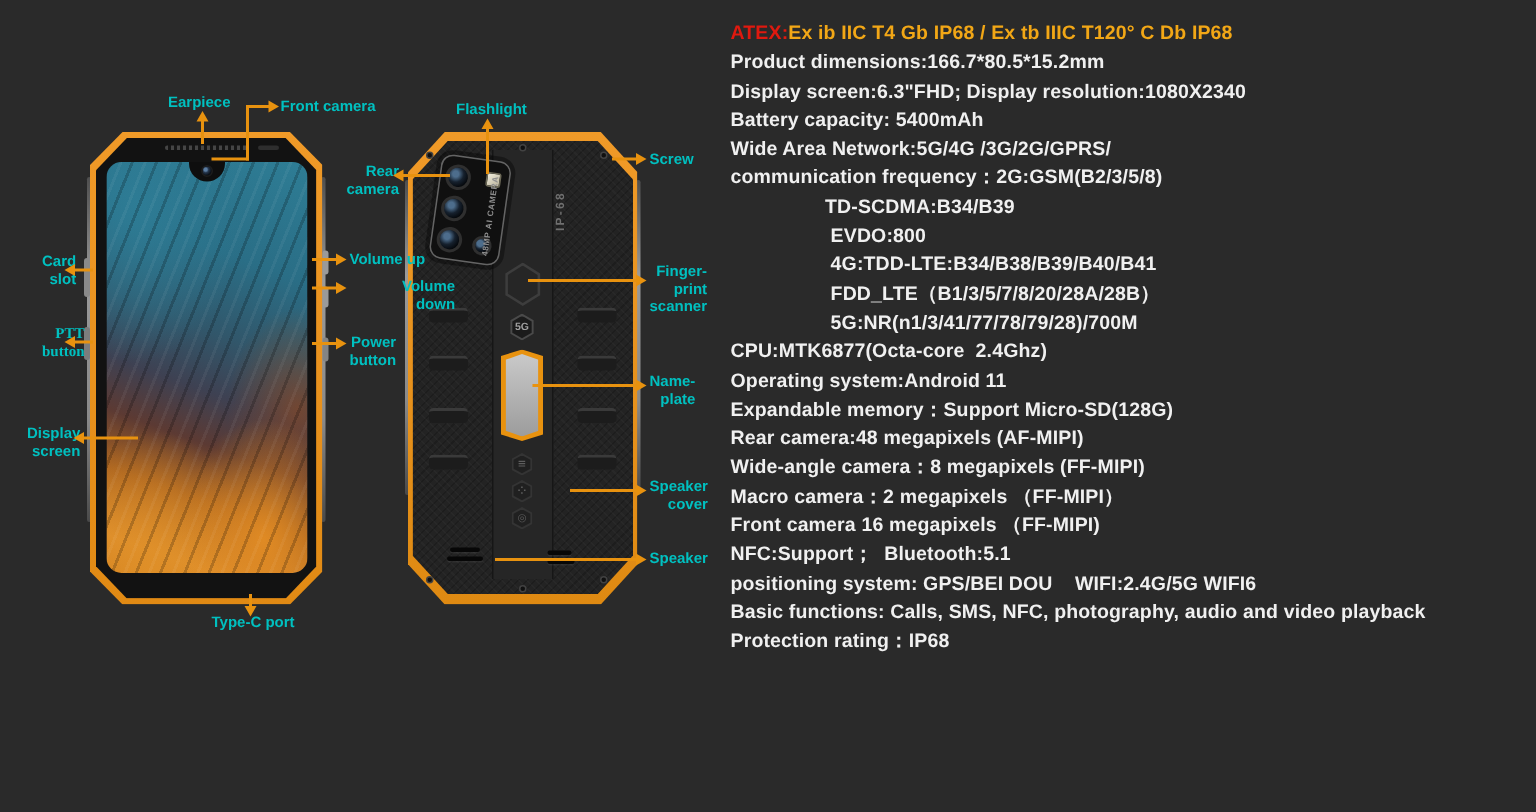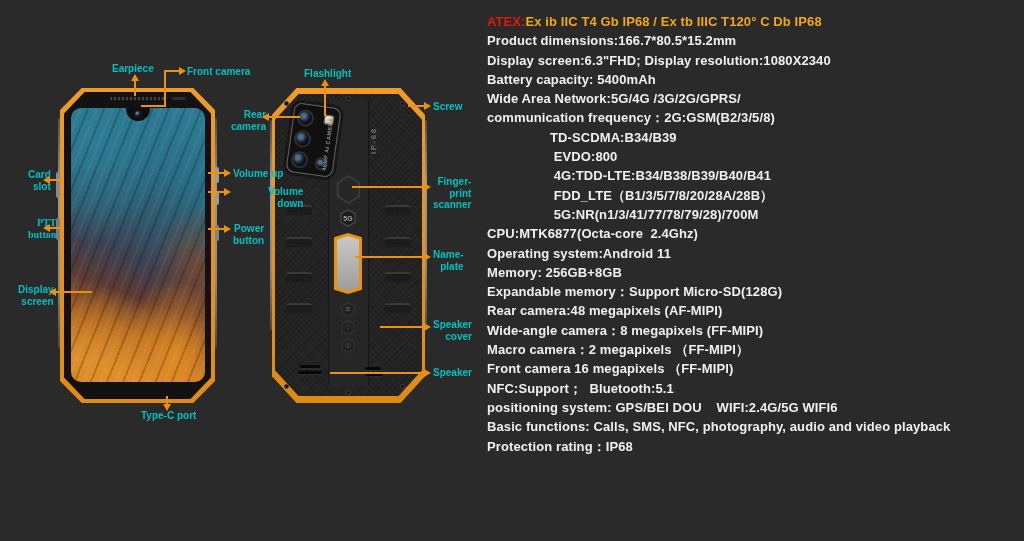--- a/index.html
+++ b/index.html
@@ -248,21 +248,20 @@
       <div class="spec-line"><span class="c-w">Battery capacity: 5400mAh</span></div>
       <div class="spec-line"><span class="c-w">Wide Area Network:5G/4G /3G/2G/GPRS/</span></div>
       <div class="spec-line"><span class="c-w">communication frequency：2G:GSM(B2/3/5/8)</span></div>
       <div class="spec-line ind"><span class="c-w">TD-SCDMA:B34/B39</span></div>
       <div class="spec-line ind"><span class="c-w"> EVDO:800</span></div>
       <div class="spec-line ind"><span class="c-w"> 4G:TDD-LTE:B34/B38/B39/B40/B41</span></div>
       <div class="spec-line ind"><span class="c-w"> FDD_LTE（B1/3/5/7/8/20/28A/28B）</span></div>
       <div class="spec-line ind"><span class="c-w"> 5G:NR(n1/3/41/77/78/79/28)/700M</span></div>
       <div class="spec-line"><span class="c-w">CPU:MTK6877(Octa-core  2.4Ghz)</span></div>
       <div class="spec-line"><span class="c-w">Operating system:Android 11</span></div>
-      <div class="spec-line"><span class="c-w">Memory: 256GB+8GB</span></div>
       <div class="spec-line"><span class="c-w">Expandable memory：Support Micro-SD(128G)</span></div>
       <div class="spec-line"><span class="c-w">Rear camera:48 megapixels (AF-MIPI)</span></div>
       <div class="spec-line"><span class="c-w">Wide-angle camera：8 megapixels (FF-MIPI)</span></div>
       <div class="spec-line"><span class="c-w">Macro camera：2 megapixels （FF-MIPI）</span></div>
       <div class="spec-line"><span class="c-w">Front camera 16 megapixels （FF-MIPI)</span></div>
       <div class="spec-line"><span class="c-w">NFC:Support；  Bluetooth:5.1</span></div>
       <div class="spec-line"><span class="c-w">positioning system: GPS/BEI DOU    WIFI:2.4G/5G WIFI6</span></div>
       <div class="spec-line"><span class="c-w">Basic functions: Calls, SMS, NFC, photography, audio and video playback</span></div>
       <div class="spec-line"><span class="c-w">Protection rating：IP68</span></div>
     </div>

